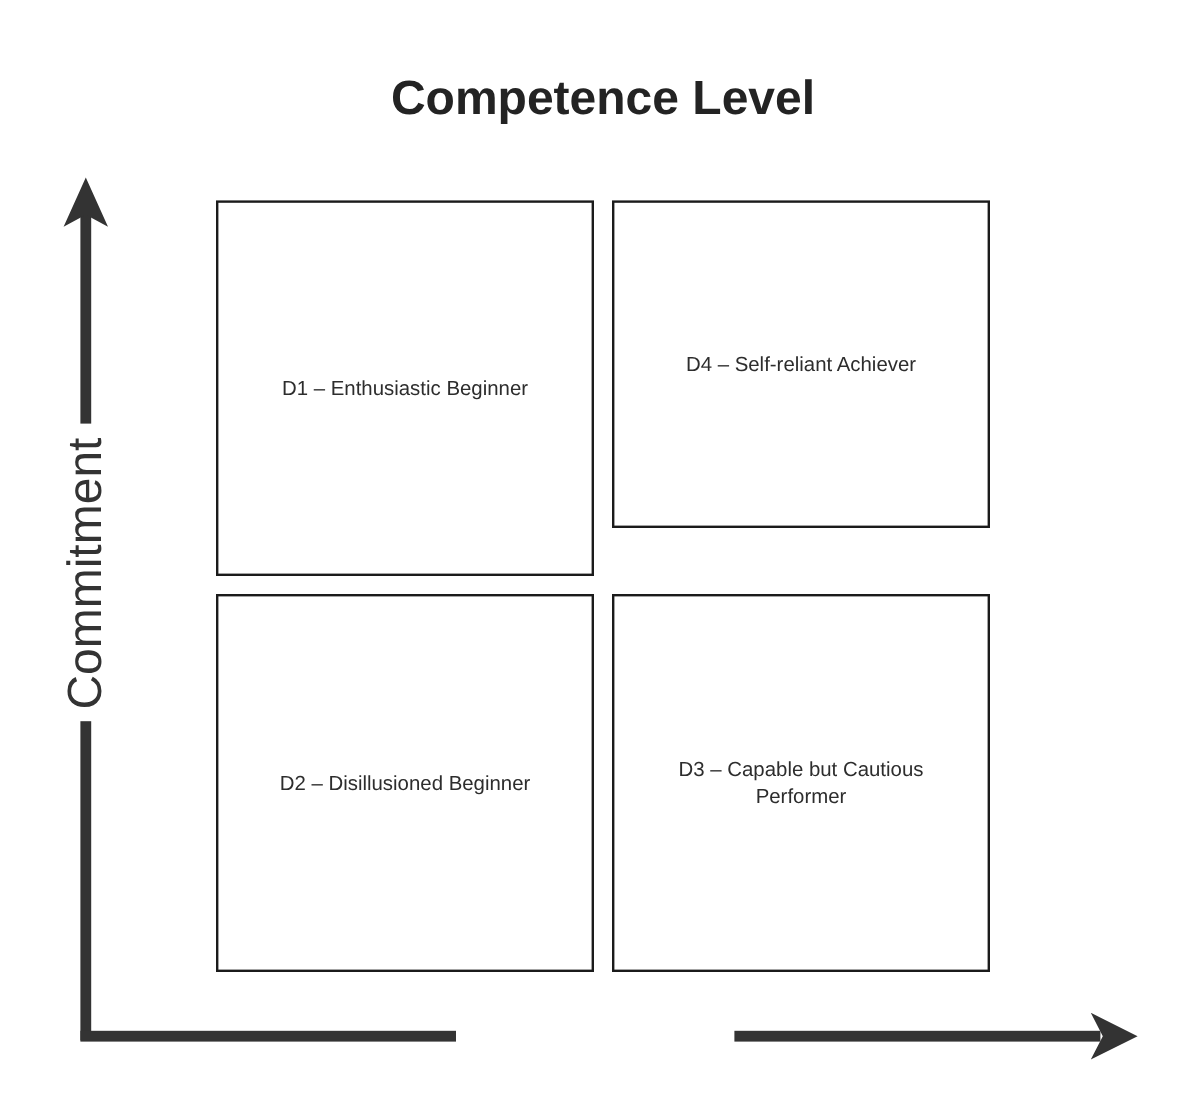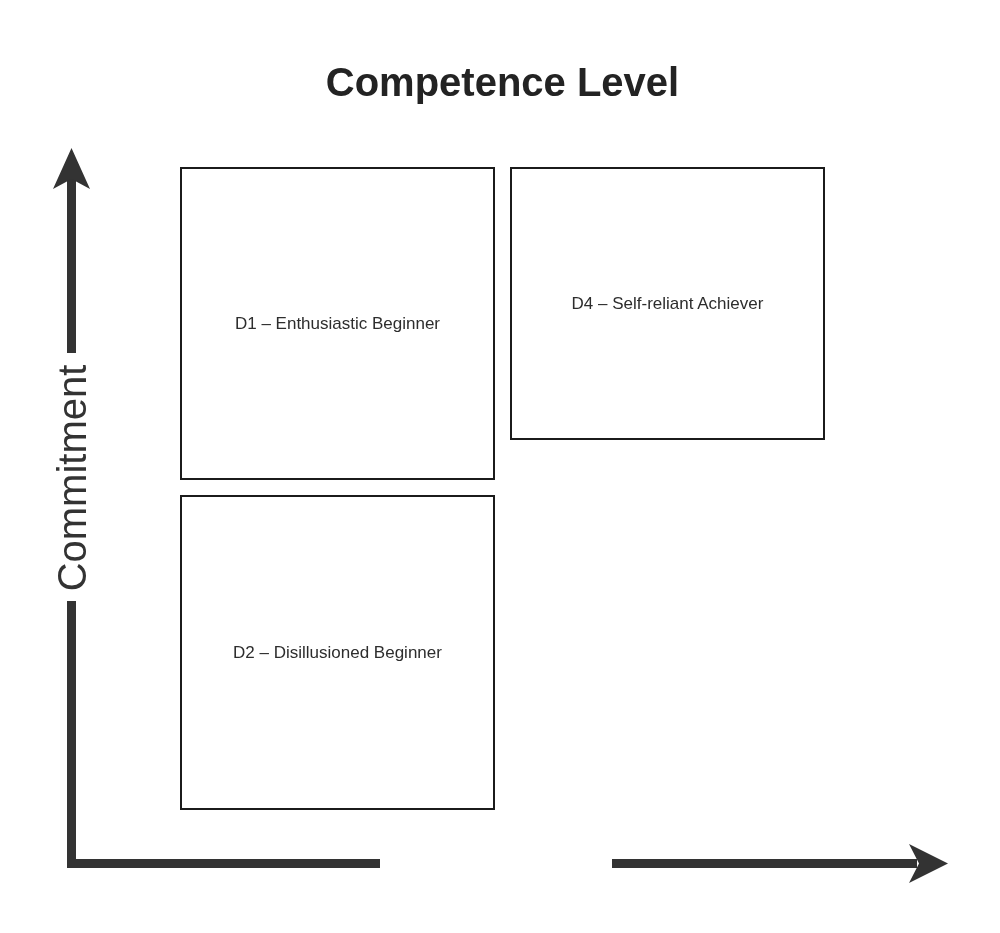--- a/index.html
+++ b/index.html
@@ -100,17 +100,21 @@
   </div>
 
   <div class="quadrant q-tr">
     <span>D4 – Self-reliant Achiever</span>
   </div>
 
   <div class="quadrant q-bl">
     <span>D2 – Disillusioned Beginner</span>
   </div>
 
+  <div class="quadrant q-br">
+    <span>D3 – Capable but Cautious
+Performer</span>
+  </div>
 
   <div class="axis-label y-axis-label">Commitment</div>
 
 
 </div>
 
 </body></html>

